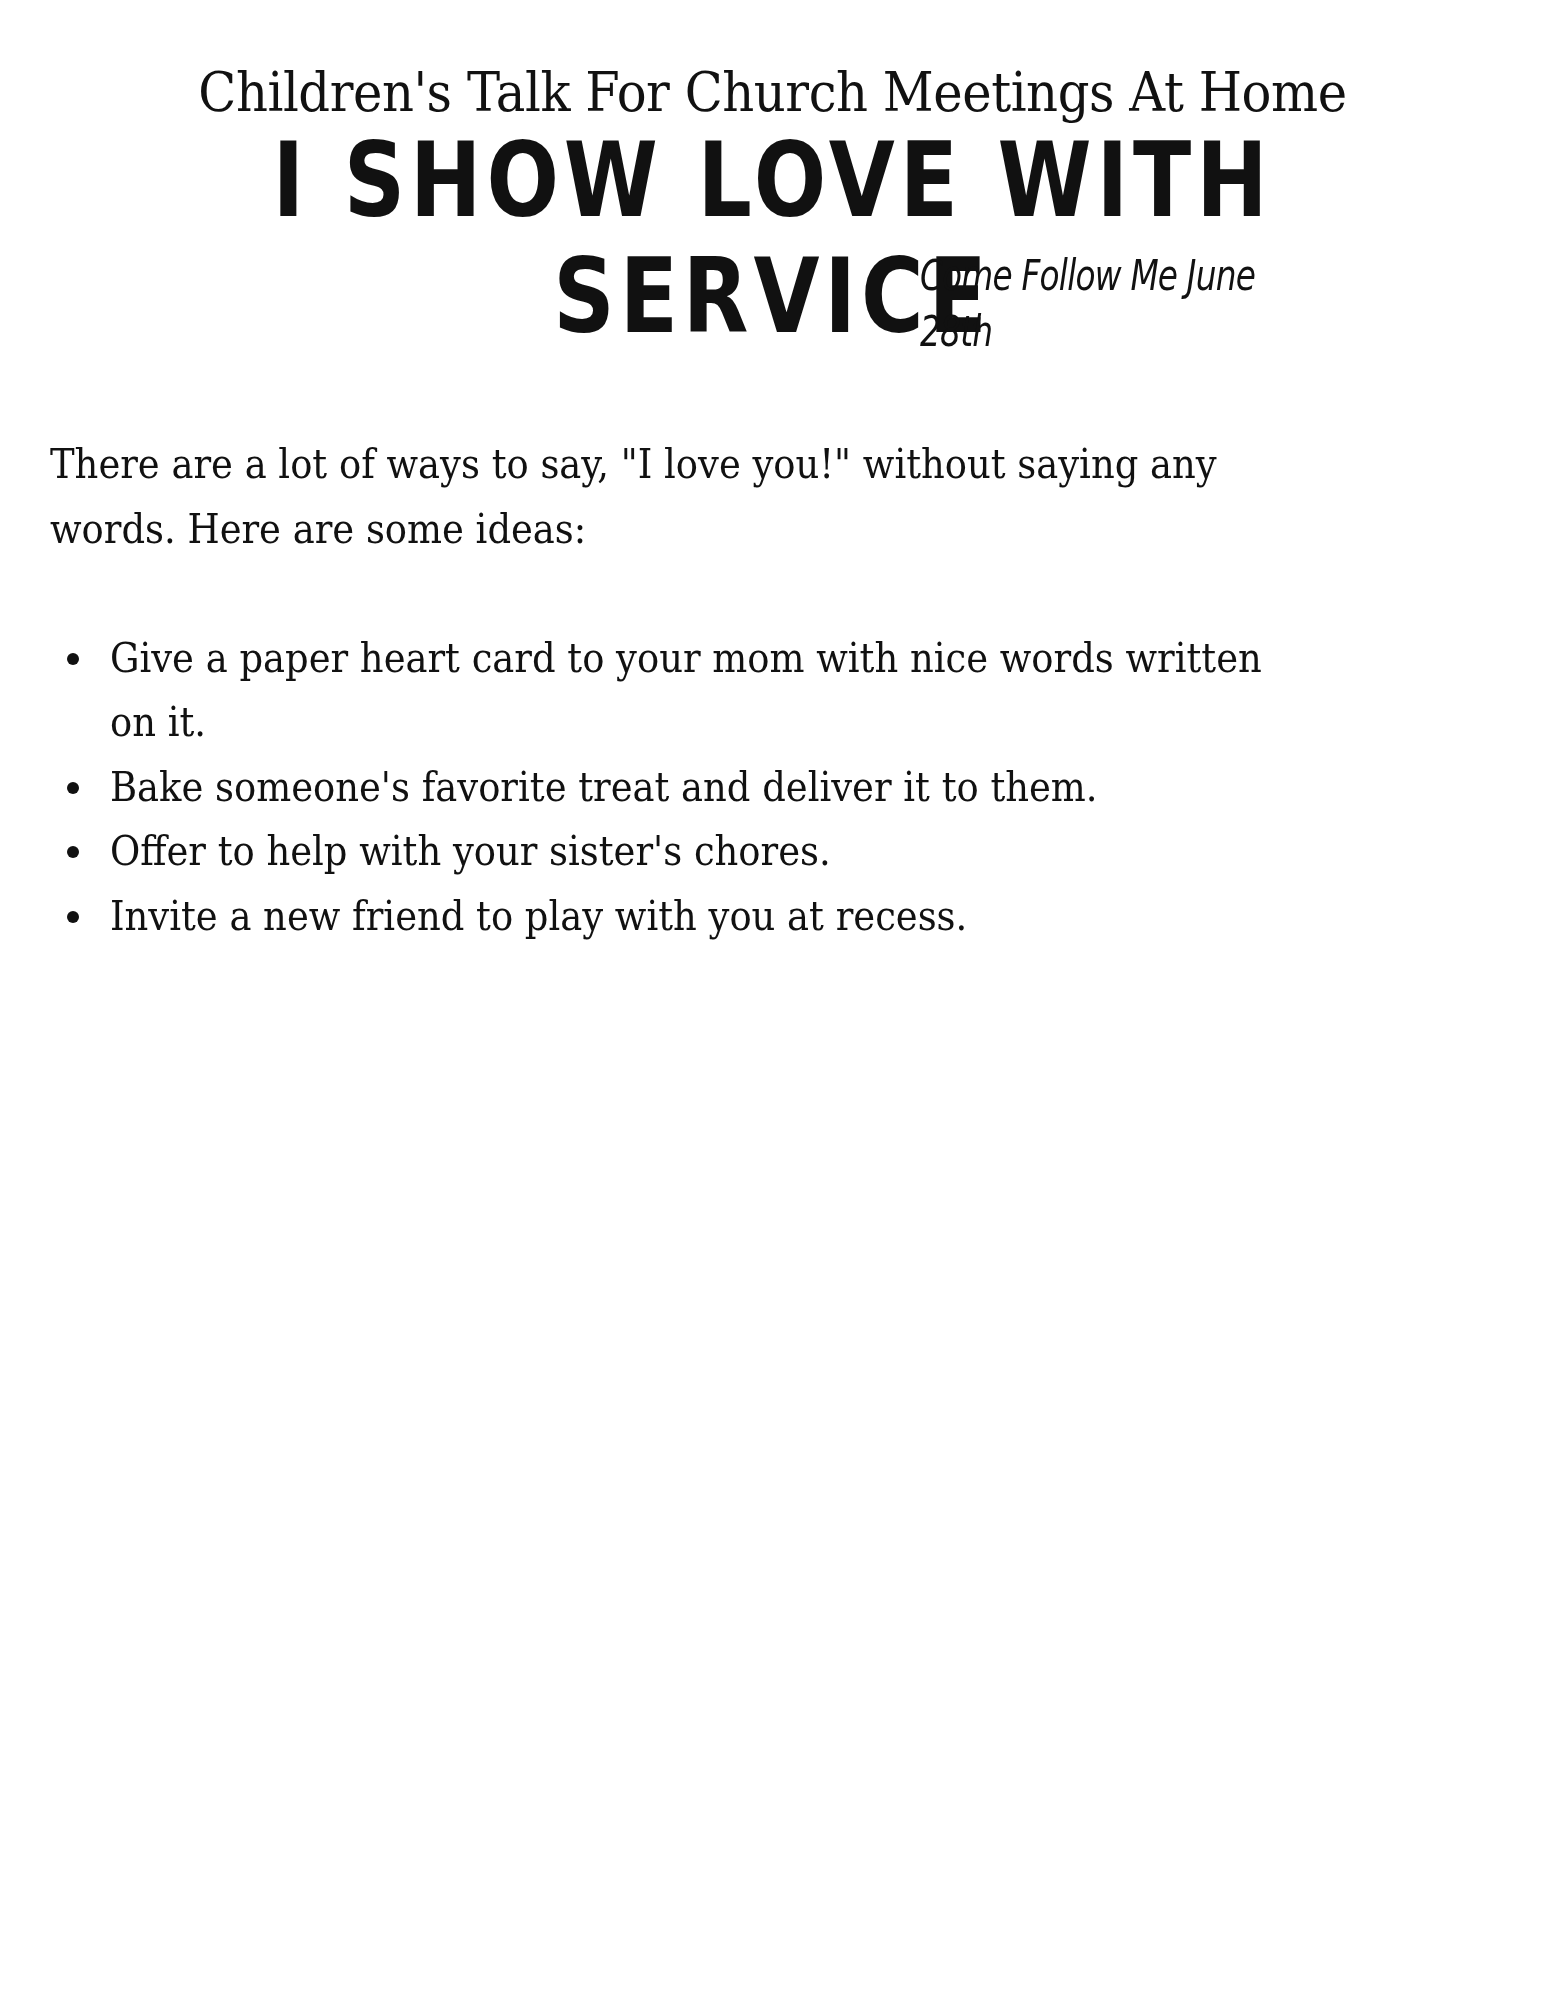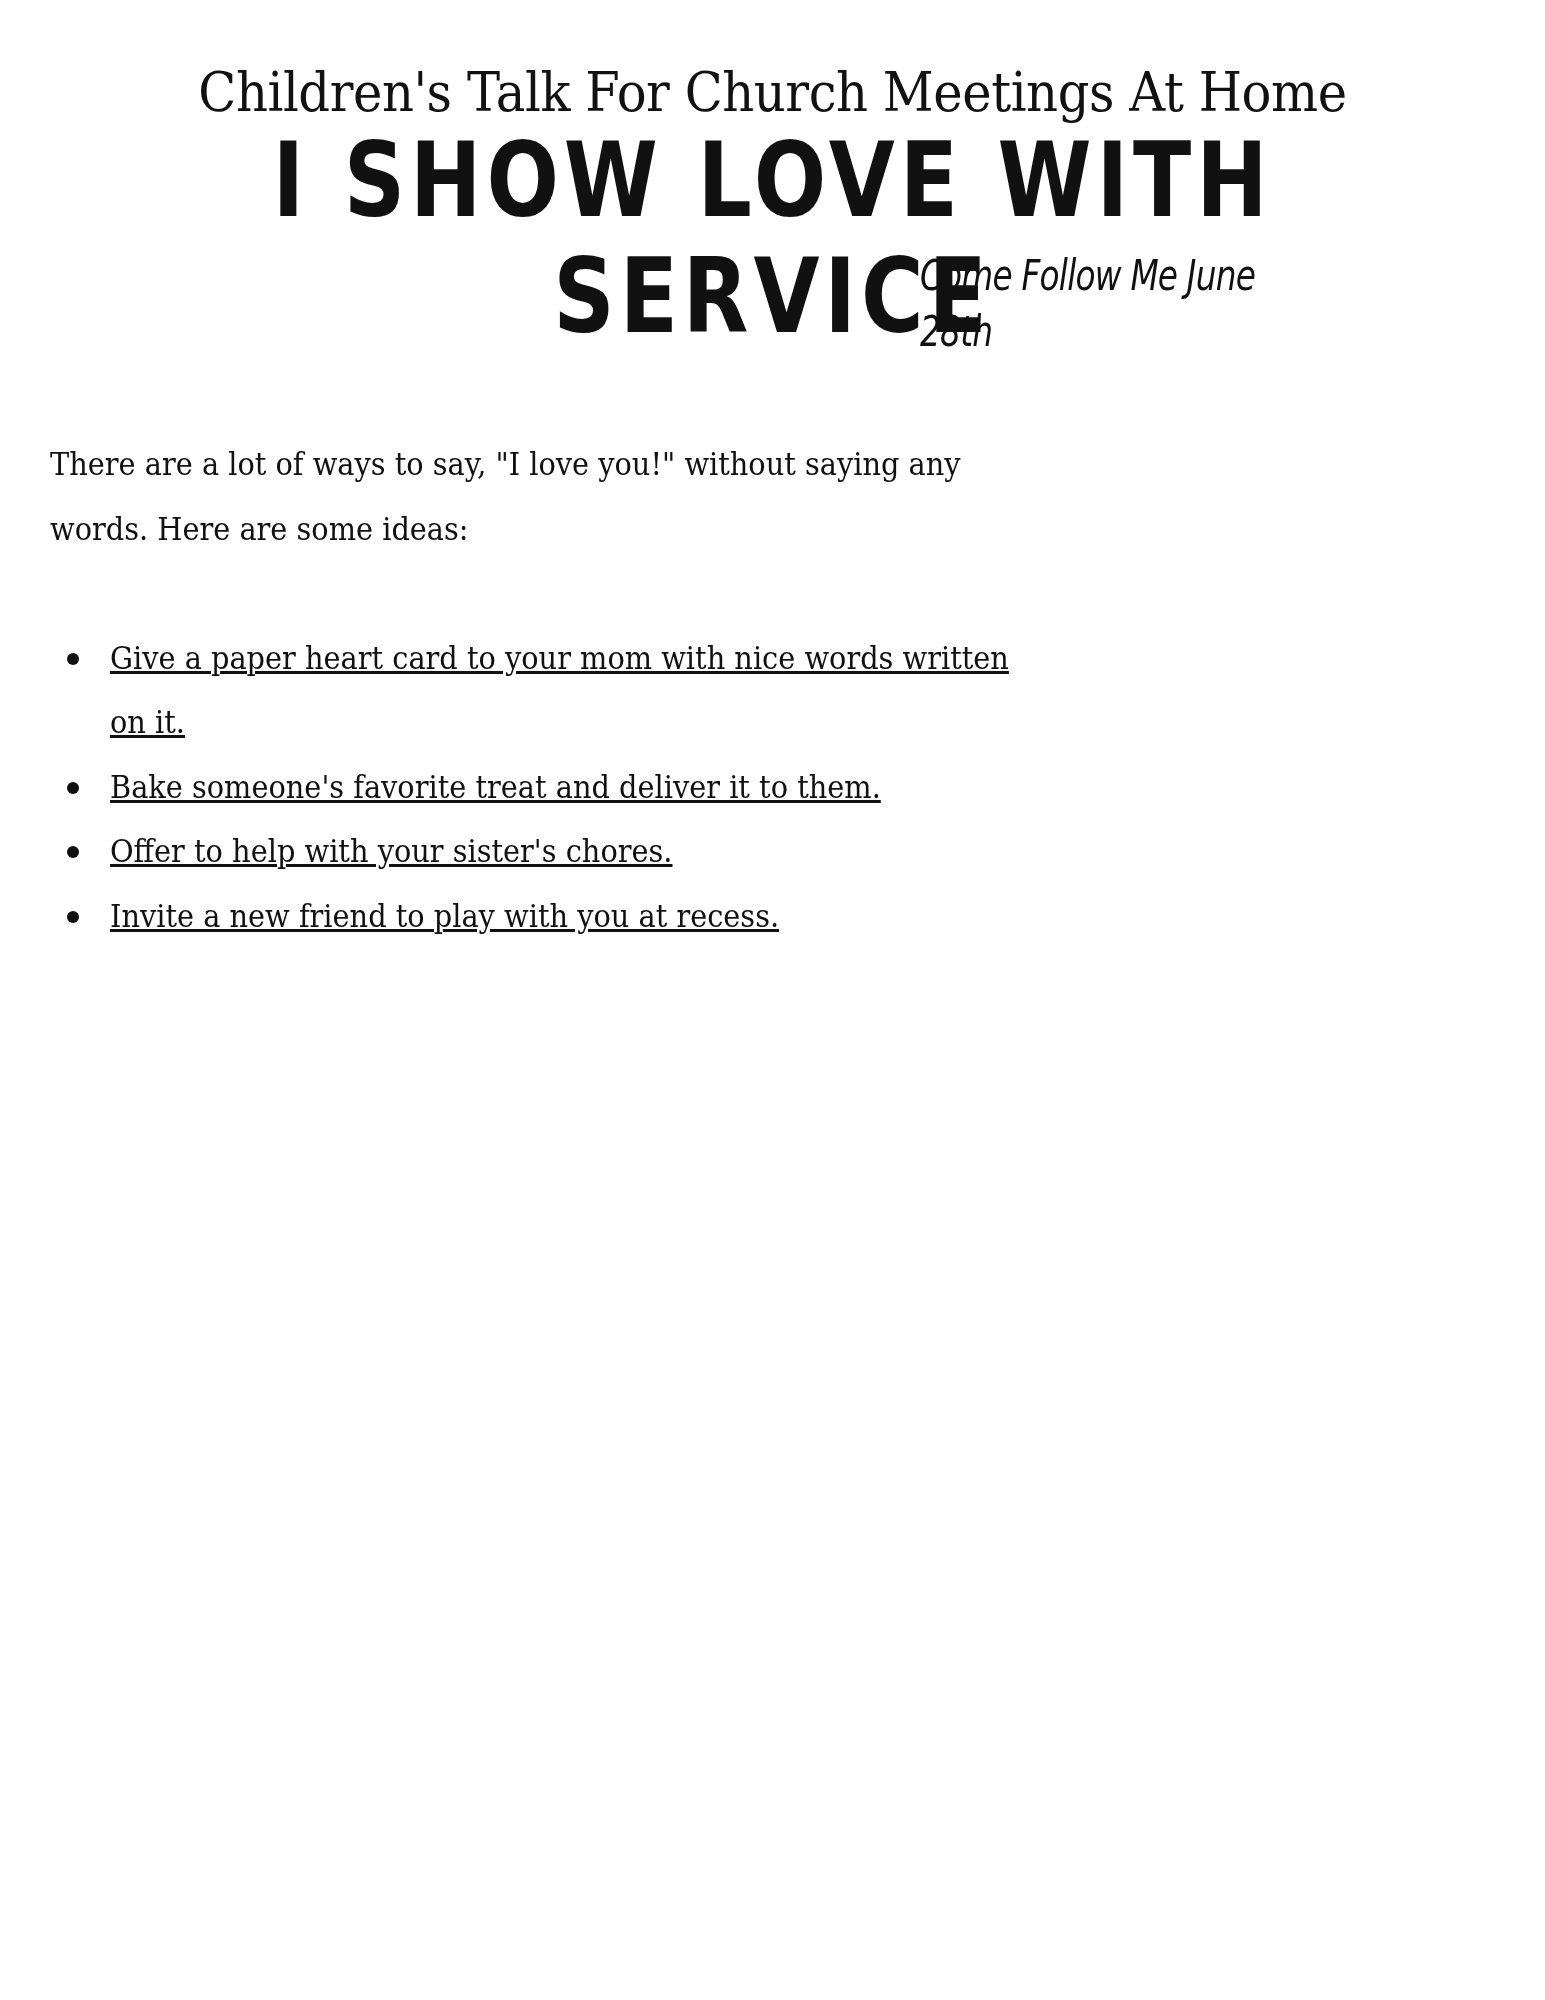--- a/index.html
+++ b/index.html
@@ -19,26 +19,26 @@
     transform: scaleX(0.82); transform-origin: center;
   }
   .signature {
     position: absolute; left: 920px; top: 248px; width: 520px;
     font-family: "DejaVu Sans", sans-serif; font-style: italic; font-size: 42px; line-height: 56px;
     transform: scaleX(0.78); transform-origin: left center;
     letter-spacing: -1px;
   }
   .body {
     position: absolute; left: 50px; top: 432px; width: 1460px;
-    font-family: "DejaVu Serif", serif; font-size: 32px; line-height: 64.5px;
+    font-family: "DejaVu Serif", serif; font-size: 41px; line-height: 64.5px;
   }
   .body p { margin: 0; }
   .gap { height: 64.5px; }
   ul.bullets { list-style: none; margin: 0; padding: 0; }
-  ul.bullets li { position: relative; padding-left: 60px; text-decoration: underline; }
+  ul.bullets li { position: relative; padding-left: 60px; }
   ul.bullets li .dot {
     position: absolute; left: 17px; top: 27px; width: 12px; height: 12px; border-radius: 50%; background: #111;
   }
   .line { display: block; white-space: nowrap; transform: scaleX(0.9); transform-origin: left center; }
 </style>
 </head>
 <body>
 
 <div class="subtitle">Children's Talk For Church Meetings At Home</div>
 <div class="title">I SHOW LOVE WITH SERVICE</div>

